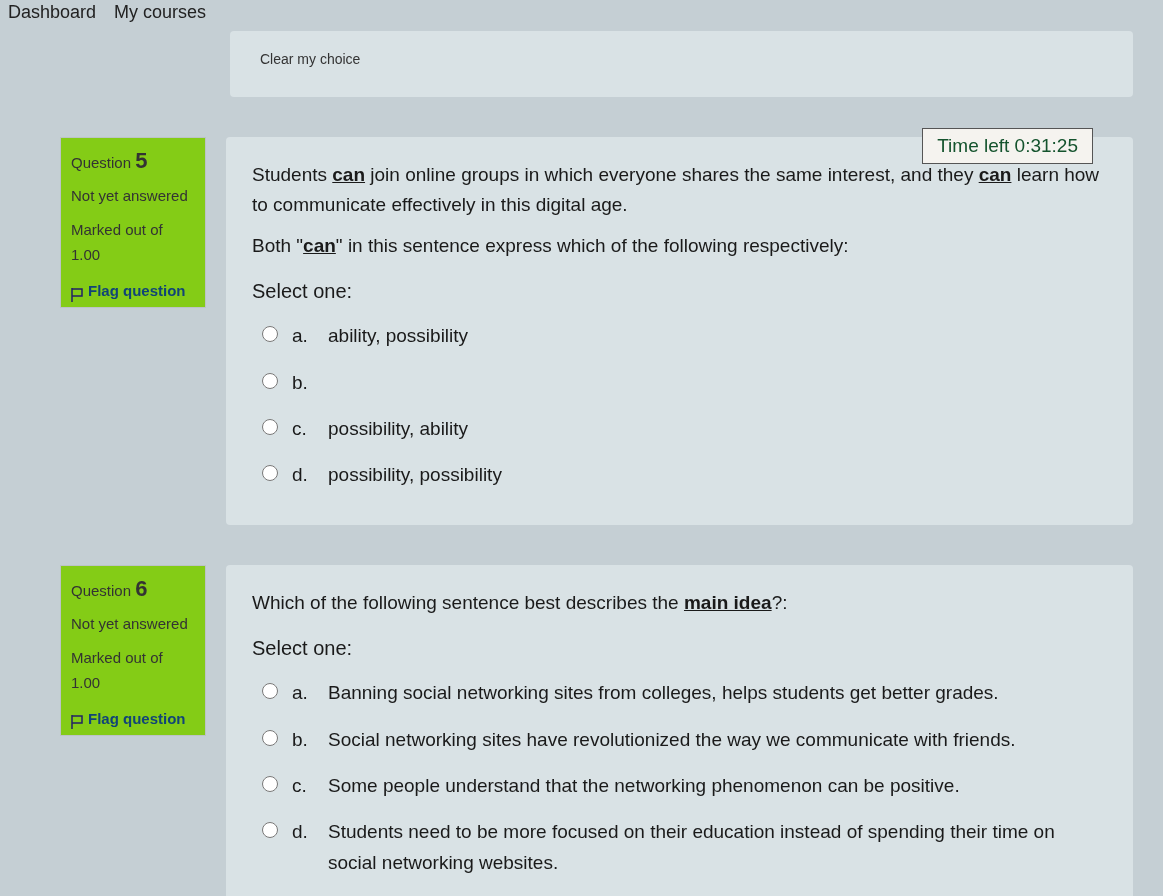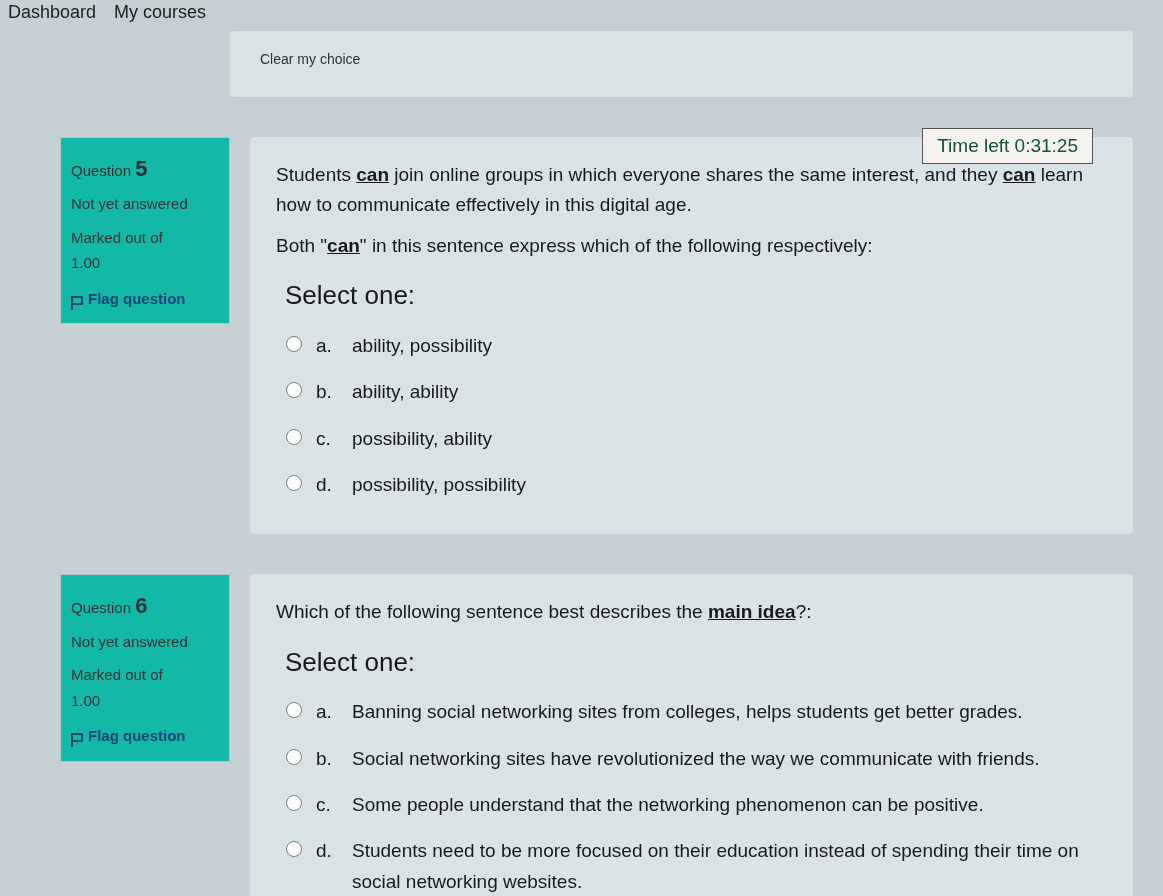--- a/index.html
+++ b/index.html
@@ -43,24 +43,24 @@
       font-size: 19px;
       color: #14532d;
       z-index: 10;
     }
     .question-block {
       display: flex;
       align-items: flex-start;
       margin-bottom: 40px;
     }
     .info-card {
-      width: 170px;
-      background: #14b8a6;
+      width: 146px;
+      background: #84cc16;
       border: 1px solid #bcc3c5;
-      padding: 12px 10px;
+      padding: 4px 10px;
       font-size: 15px;
       color: #333;
       line-height: 1.7;
       flex-shrink: 0;
     }
     .info-card .qnum { font-size: 15px; }
     .info-card .qnum strong { font-size: 22px; font-weight: 700; }
     .info-card .state { margin-top: 4px; }
     .info-card .marked { margin-top: 8px; }
     .info-card .flag {
@@ -78,21 +78,21 @@
       margin-left: 20px;
       background: #d9e2e5;
       border-radius: 4px;
       padding: 23px 26px 26px 26px;
       font-size: 19px;
       color: #1a1a1a;
       line-height: 1.6;
     }
     .qtext p { margin-bottom: 10px; }
     .qtext .u { text-decoration: underline; font-weight: 700; }
-    .select-label { margin-top: 14px; margin-bottom: 6px; font-size: 26px; margin-left: 9px; }
+    .select-label { margin-top: 14px; margin-bottom: 6px; font-size: 20px; }
     .answer {
       display: flex;
       align-items: flex-start;
       gap: 14px;
       padding: 8px 0 8px 10px;
     }
     .answer input[type=radio] {
       width: 16px; height: 16px; margin-top: 5px; cursor: pointer;
       accent-color: #666;
     }
@@ -153,21 +153,20 @@
       <div class="select-label">Select one:</div>
 
       <label class="answer">
         <input type="radio" name="q5" style="">
         <span class="letter">a.</span>
         <span class="opt-text">ability, possibility</span>
       </label>
       <label class="answer">
         <input type="radio" name="q5" style="">
         <span class="letter">b.</span>
-        <span class="opt-text">ability, ability</span>
       </label>
       <label class="answer">
         <input type="radio" name="q5" style="">
         <span class="letter">c.</span>
         <span class="opt-text">possibility, ability</span>
       </label>
       <label class="answer">
         <input type="radio" name="q5" style="">
         <span class="letter">d.</span>
         <span class="opt-text">possibility, possibility</span>

